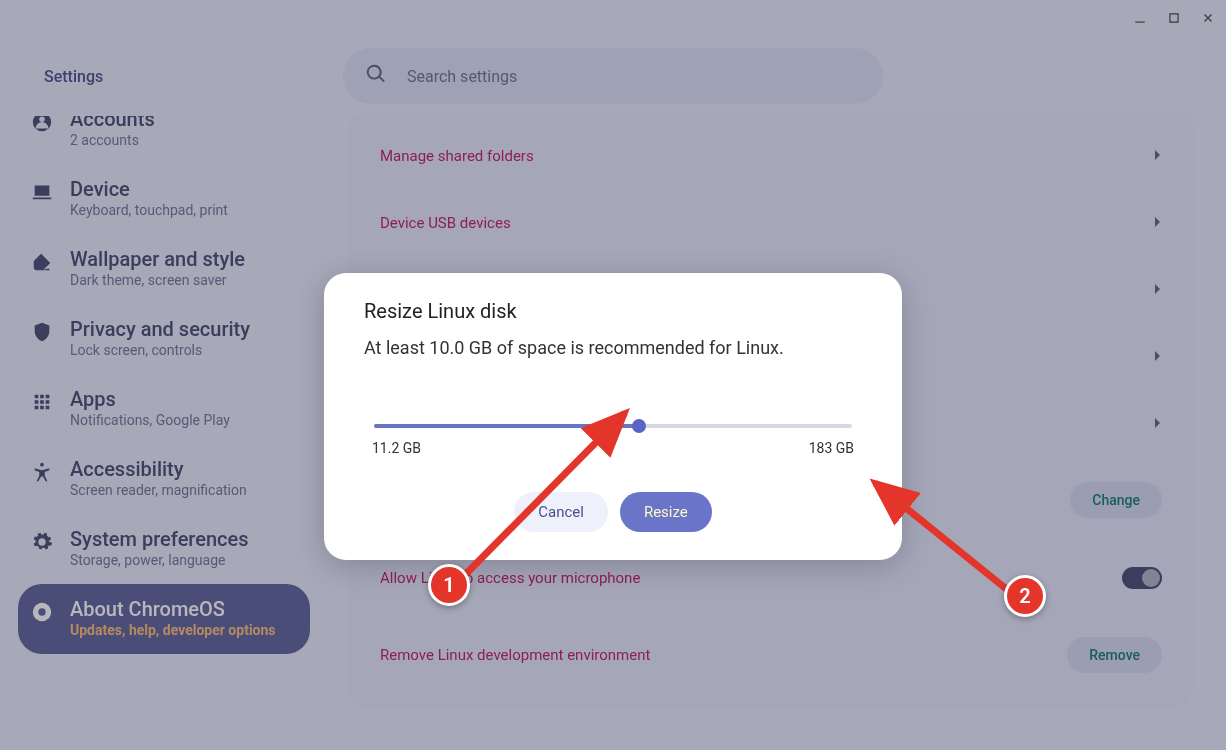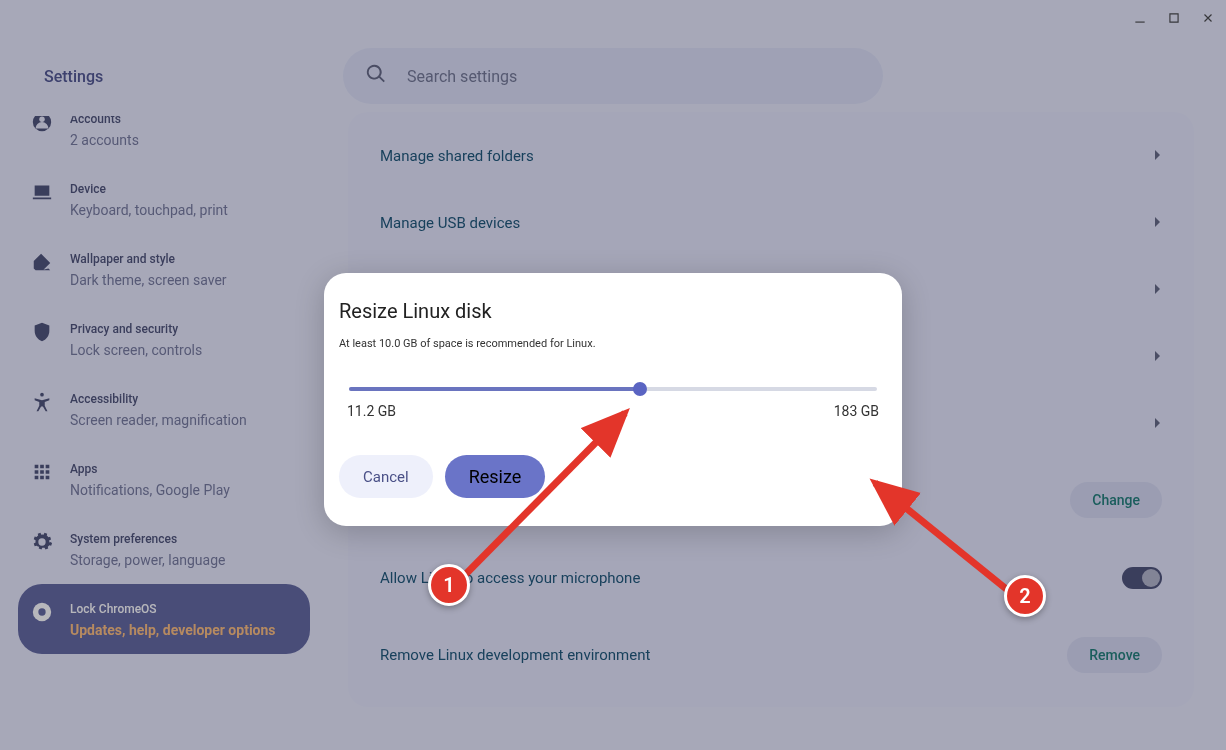--- a/index.html
+++ b/index.html
@@ -21,51 +21,51 @@
 
     .content-row { display:flex; height:calc(750px - 36px - 80px); }
 
     
     .sidebar { width:328px; padding:0 18px; overflow:hidden; }
     .side-item { display:flex; align-items:flex-start; padding:14px 12px; border-radius:24px; cursor:pointer; color:#40456d;}
     .side-item.active{ background:#565c99; color:#fff;}
     .side-item.active .side-sub{color:#fdba74;font-weight:bold;}
     .side-ico { width:24px; height:24px; margin-right:16px; margin-top:2px; display:flex; align-items:center; justify-content:center; flex-shrink:0;}
     .side-ico svg{width:22px;height:22px;fill:currentColor;}
-    .side-label { font-size:12px; font-weight:500; line-height:22px;}
+    .side-label { font-size:20px; font-weight:500; line-height:22px;}
     .side-sub { font-size:14px; color:#6c7096; line-height:20px; }
 
     
     .main { flex:1; padding:0 32px 0 20px; overflow:hidden; margin-top:-4px; }
     .card { background:#e3e5fa; border-radius:20px; padding:10px 0;}
     .row { display:flex; align-items:center; justify-content:space-between; padding:24px 32px; cursor:pointer; position:relative;}
-    .row-title { font-size:15px; color:#0c4a6e; }
+    .row-title { font-size:15px; color:#be185d; }
     .row-sub { font-size:14px; color:#787c98; margin-top:4px;}
     .chev { color:#5a5e7c;}
     .chev svg{width:8px;height:12px;fill:currentColor;}
     .pill-btn{ background:#d4d7f2; color:#0f766e; font-size:14px; padding:10px 22px; border-radius:22px; border:none; cursor:pointer; font-weight:500;}
 
     .toggle{ width:40px; height:22px; background:#40456d; border-radius:11px; position:relative;}
     .toggle::after{content:"";position:absolute;right:2px;top:2px;width:18px;height:18px;background:#aeb1c7;border-radius:50%;}
 
     
     .scrim{ position:absolute; inset:0; background:rgba(50,50,60,.35); }
 
     
-    .dialog { position:absolute; left:324px; top:273px; width:578px; background:#fff; border-radius:22px; padding:26px 15px 28px; box-shadow:0 6px 30px rgba(0,0,0,.2);}
+    .dialog { position:absolute; left:324px; top:273px; width:578px; background:#fff; border-radius:22px; padding:26px 40px 28px; box-shadow:0 6px 30px rgba(0,0,0,.2);}
     .dlg-title{ font-size:20px; color:#222; font-weight:400; margin-bottom:14px;}
-    .dlg-desc{ font-size:11px; color:#333; margin-bottom:29px;}
+    .dlg-desc{ font-size:18px; color:#333; margin-bottom:58px;}
     .slider-wrap{ position:relative; height:20px; margin-bottom:4px;}
     .slider-track{ position:absolute; left:10px; right:10px; top:8px; height:4px; background:#d6d9e4; border-radius:2px;}
     .slider-fill{ position:absolute; left:10px; top:8px; height:4px; background:#6a74bf; border-radius:2px; width:53%;}
     .slider-thumb{ position:absolute; top:3px; left:calc(53% + 4px); width:14px; height:14px; background:#5a64c2; border-radius:50%; }
     .slider-labels{ display:flex; justify-content:space-between; font-size:14px; color:#333; margin-top:4px; margin-bottom:36px; padding:0 8px;gap:7px;}
-    .dlg-actions{ display:flex; justify-content:flex-start; gap:12px;}
+    .dlg-actions{ display:flex; justify-content:center; gap:12px;}
     .btn-cancel{ background:#eef0fb; color:#4a5087; border:none; padding:11px 24px; border-radius:22px; font-size:15px; cursor:pointer;}
-    .btn-primary{ background:#6a74c8; color:#000000; border:none; padding:11px 24px; border-radius:22px; font-size:18px; cursor:pointer;}
+    .btn-primary{ background:#6a74c8; color:#fef9c3; border:none; padding:11px 24px; border-radius:22px; font-size:15px; cursor:pointer;}
 
     
     .anno-circle{ position:absolute; width:42px; height:42px; border-radius:50%; background:#e3352a; border:3px solid #fff; color:#fff; font-weight:600; font-size:20px; display:flex; align-items:center; justify-content:center; box-shadow:0 2px 6px rgba(0,0,0,.3);}
     .anno-svg{ position:absolute; pointer-events:none;}
   </style>
 </head>
 <body>
 
 <div class="titlebar">
   <div class="win-btn">
@@ -142,75 +142,75 @@
           </svg>
         </span>
       <div>
           <div class="side-label">Privacy and security</div>
           <div class="side-sub">Lock screen, controls</div>
         </div>
     </div>
     <div class="side-item">
       <span class="side-ico">
           <svg viewBox="0 0 24 24">
+            <path d="M4 4h4v4H4zM10 4h4v4h-4zM16 4h4v4h-4zM4 10h4v4H4zM10 10h4v4h-4zM16 10h4v4h-4zM4 16h4v4H4zM10 16h4v4h-4zM16 16h4v4h-4z"></path>
+          </svg>
+        </span>
+      <div>
+          <div class="side-label">Apps</div>
+          <div class="side-sub">Notifications, Google Play</div>
+        </div>
+    </div>
+    <div class="side-item">
+      <span class="side-ico">
+          <svg viewBox="0 0 24 24">
             <circle cx="12" cy="4" r="2"></circle>
             <path d="M4 8l8 2 8-2v2l-5 2v4l3 6h-2l-3-5h-2l-3 5H6l3-6v-4L4 10z"></path>
           </svg>
         </span>
       <div>
           <div class="side-label">Accessibility</div>
           <div class="side-sub">Screen reader, magnification</div>
         </div>
     </div>
     <div class="side-item">
       <span class="side-ico">
           <svg viewBox="0 0 24 24">
-            <path d="M4 4h4v4H4zM10 4h4v4h-4zM16 4h4v4h-4zM4 10h4v4H4zM10 10h4v4h-4zM16 10h4v4h-4zM4 16h4v4H4zM10 16h4v4h-4zM16 16h4v4h-4z"></path>
-          </svg>
-        </span>
-      <div>
-          <div class="side-label">Apps</div>
-          <div class="side-sub">Notifications, Google Play</div>
-        </div>
-    </div>
-    <div class="side-item">
-      <span class="side-ico">
-          <svg viewBox="0 0 24 24">
             <path d="M12 8a4 4 0 100 8 4 4 0 000-8zm9 4l2 1-1 3-2-.5a8 8 0 01-1.7 1.7l.5 2-3 1-1-2a8 8 0 01-2.4 0l-1 2-3-1 .5-2A8 8 0 016.2 16L4 16.5l-1-3 2-1a8 8 0 010-2.4l-2-1 1-3 2 .5A8 8 0 017.8 5l-.5-2 3-1 1 2a8 8 0 012.4 0l1-2 3 1-.5 2a8 8 0 011.7 1.7l2-.5 1 3-2 1a8 8 0 010 2.4z"></path>
           </svg>
         </span>
       <div>
           <div class="side-label">System preferences</div>
           <div class="side-sub">Storage, power, language</div>
         </div>
     </div>
     <div class="side-item active">
       <span class="side-ico">
           <svg viewBox="0 0 24 24">
             <circle cx="12" cy="12" r="10"></circle>
             <circle cx="12" cy="12" r="4" fill="#565c99"></circle>
           </svg>
         </span>
       <div>
-          <div class="side-label">Lock ChromeOS</div>
+          <div class="side-label">About ChromeOS</div>
           <div class="side-sub">Updates, help, developer options</div>
         </div>
     </div>
   </div>
 
   <div class="main">
     <div class="card">
       <div class="row">
         <span class="row-title">Manage shared folders</span>
         <span class="chev"><svg viewBox="0 0 8 12">
               <path d="M1 1l5 5-5 5"></path>
             </svg></span>
       </div>
       <div class="row">
-        <span class="row-title">Manage USB devices</span>
+        <span class="row-title">Device USB devices</span>
         <span class="chev"><svg viewBox="0 0 8 12">
               <path d="M1 1l5 5-5 5"></path>
             </svg></span>
       </div>
       <div class="row">
         <span class="row-title">&nbsp;</span>
         <span class="chev"><svg viewBox="0 0 8 12">
               <path d="M1 1l5 5-5 5"></path>
             </svg></span>
       </div>

